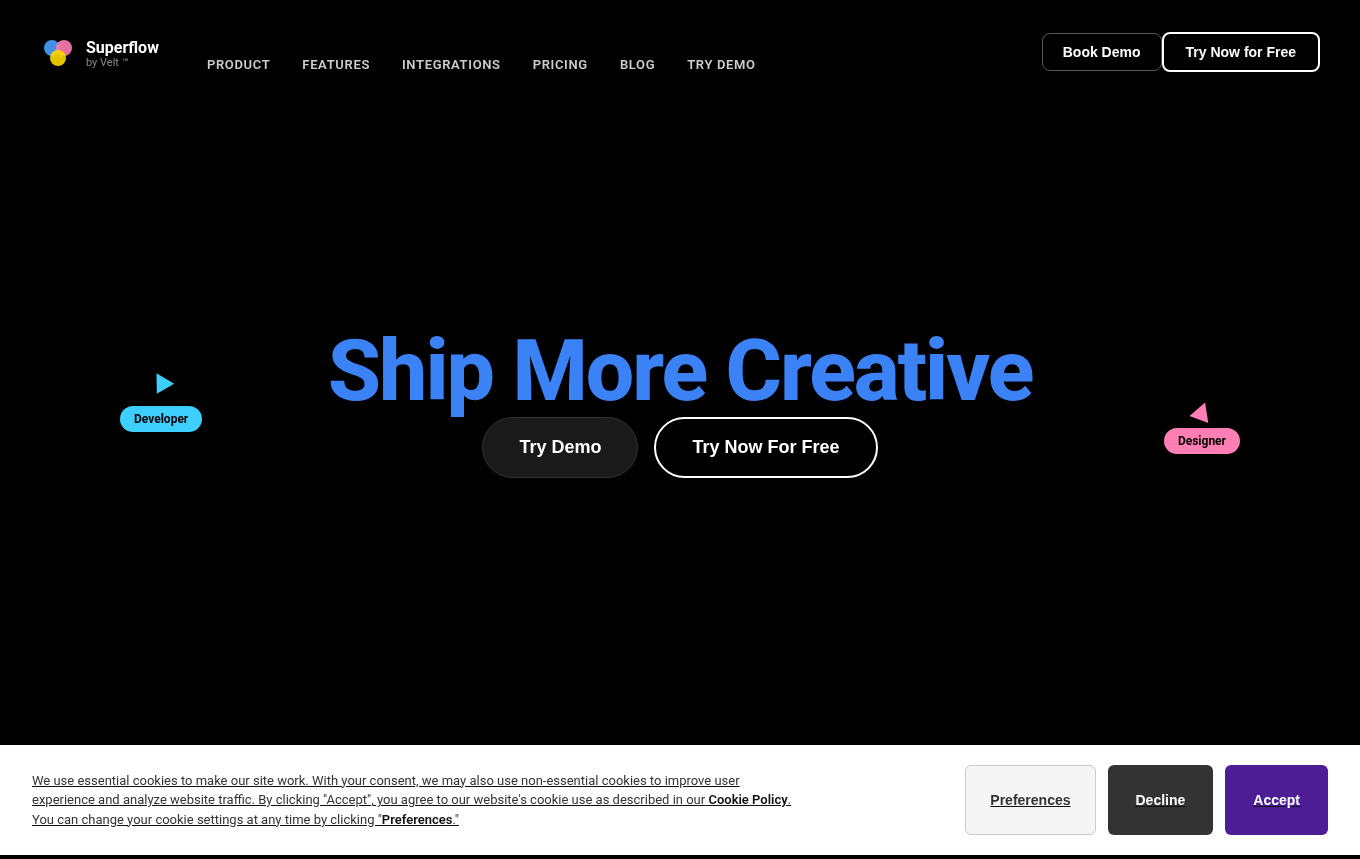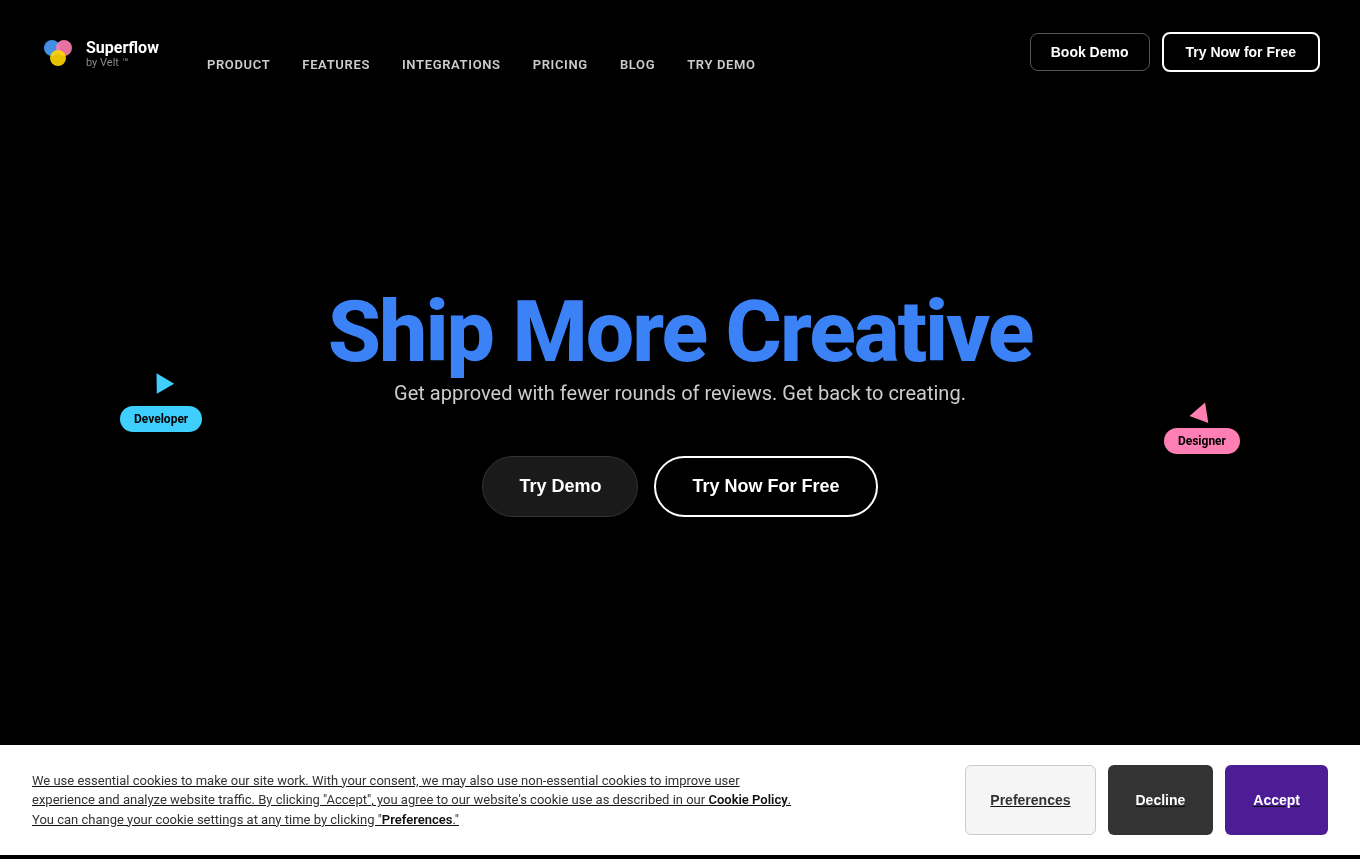--- a/index.html
+++ b/index.html
@@ -64,21 +64,20 @@
       font-weight: 600;
       color: #ccc;
       text-decoration: none;
       letter-spacing: 0.05em;
       cursor: pointer;
     }
 
     .nav-actions {
       display: flex;
       align-items: center;
-      gap: 12px;
     }
 
     .btn-book-demo {
       padding: 10px 20px;
       border-radius: 8px;
       border: 1.5px solid #555;
       background: transparent;
       color: #fff;
       font-size: 14px;
       font-weight: 600;
@@ -354,21 +353,20 @@
   <div class="badge-designer">
     <div style="display:flex; flex-direction:column; align-items:center; gap:4px;">
       <div class="cursor-pink"></div>
       <div class="badge-designer-chip">Designer</div>
     </div>
   </div>
 
   <h1 class="hero-headline">Ship More Creative</h1>
 
 
-  <p class="hero-sub">Get approved with fewer rounds of reviews. Get back to creating.</p>
 
   <div class="hero-buttons">
     <button class="btn-demo">Try Demo</button>
     <button class="btn-try-free-hero">Try Now For Free</button>
   </div>
 </section>
 
 <div class="cookie-banner">
   <p class="cookie-text">
     <span>We use essential cookies to make our site work. With your consent, we may also use non-essential cookies to improve user experience and analyze website traffic. By clicking "Accept", you agree to our website's cookie use as described in our</span>

